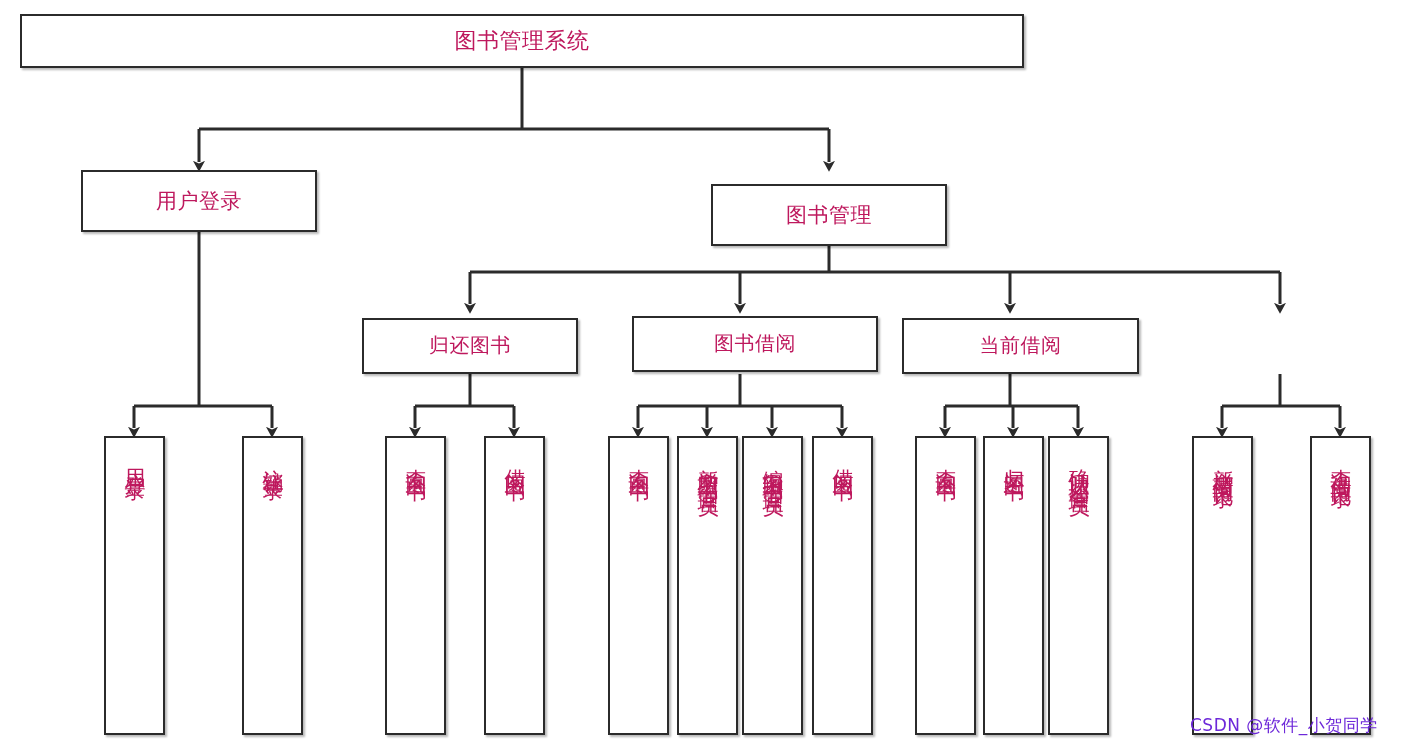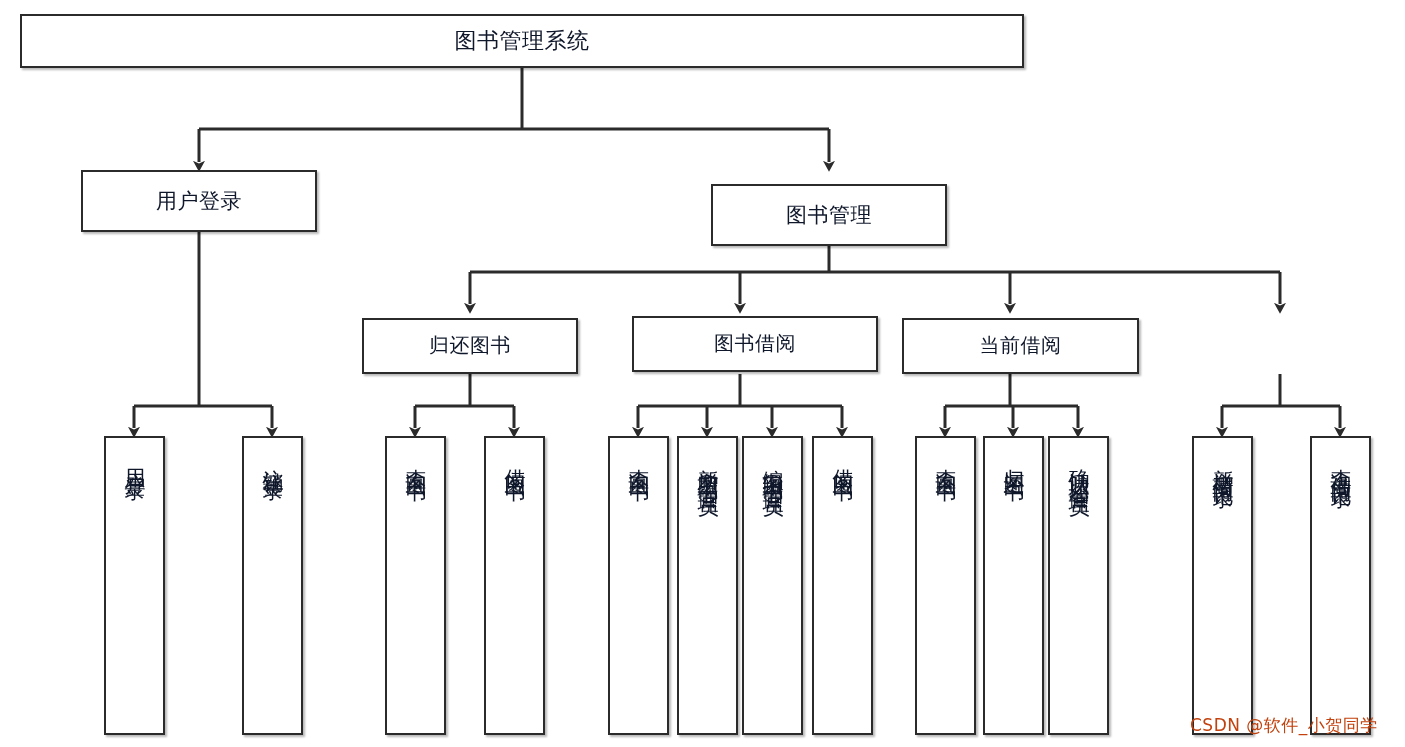--- a/index.html
+++ b/index.html
@@ -33,21 +33,21 @@
     box-sizing: border-box;
     background: #ffffff;
     border: 2.5px solid #2b2b2b;
     display: flex;
     align-items: center;
     justify-content: center;
     box-shadow: 2px 2px 2px rgba(0,0,0,0.28);
     z-index: 3;
   }
   .node .label {
-    color: #0f172a;
+    color: #be185d;
     letter-spacing: 0.5px;
     text-align: center;
     white-space: nowrap;
     line-height: 1.18;
   }
   
   .node.root .label { font-size: 22px; }
   
   .node.h2 .label { font-size: 21px; }
   .node.h3 .label { font-size: 20px; }
@@ -64,21 +64,21 @@
     letter-spacing: 4px;
     line-height: 1;
     max-height: 286px;
   }
   .node.leaf.tall .label { max-height: 292px; }
   #watermark {
     position: absolute;
     left: 1190px;
     top: 714px;
     font-size: 17px;
-    color: #c2410c;
+    color: #6d28d9;
     white-space: nowrap;
     z-index: 9;
     letter-spacing: 0.5px;
   }
 </style>
 </head>
 <body>
 
 <div id="diagram-root">
 

